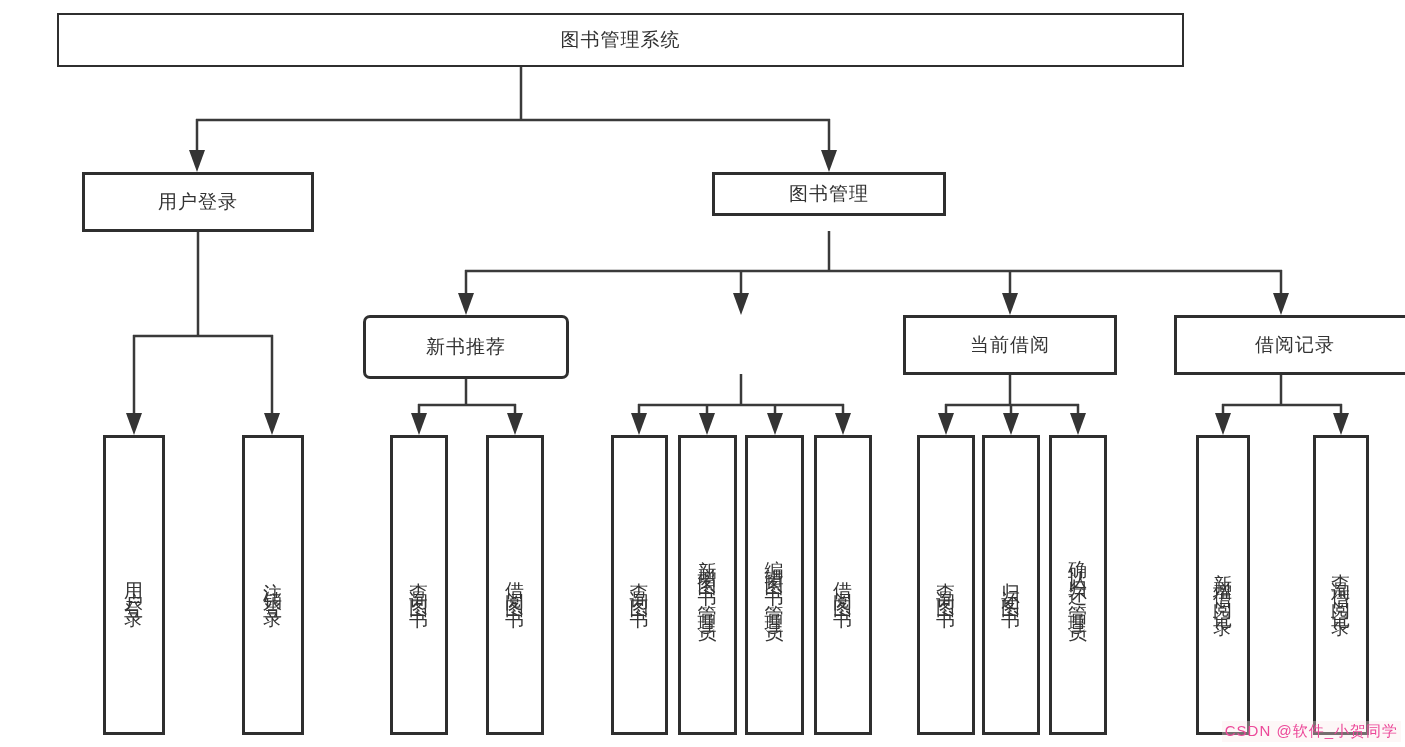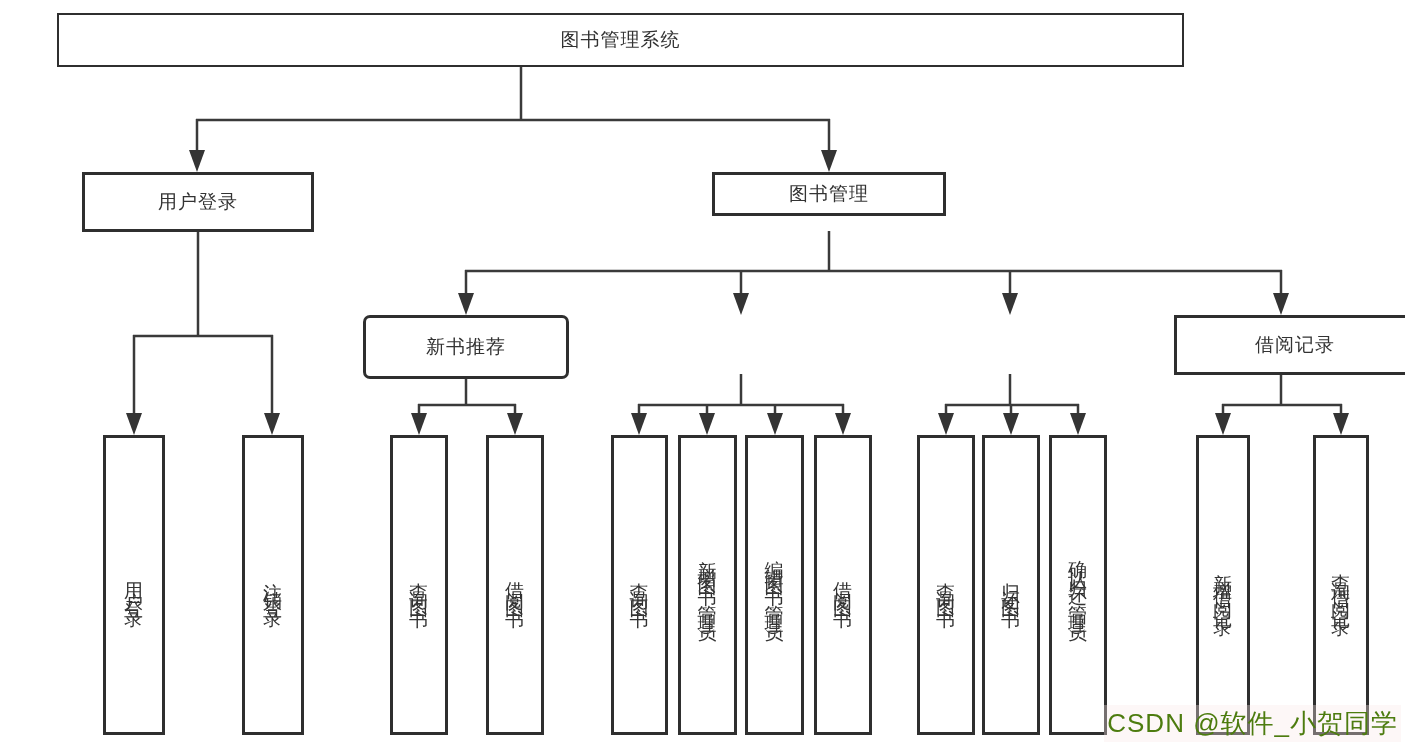--- a/index.html
+++ b/index.html
@@ -25,22 +25,22 @@
   .node.root{border-width:2px;}
   .vnode span{
     writing-mode:vertical-lr;
     line-height:1;
     letter-spacing:9px;
     color:#333333;
   }
   #watermark{
     position:absolute;
     right:4px;bottom:5px;
-    font-size:26px;
-    color:#4d7c0f;
+    font-size:15px;
+    color:#ec4899;
     letter-spacing:1px;
     background:rgba(248,232,232,0.35);
     padding:1px 3px;
     white-space:nowrap;
   }
 </style>
 </head>
 <body>
 
 <div id="stage">
@@ -118,20 +118,23 @@
   <div class="node" style="left:82px;top:172px;width:232px;height:60px;">
     <span>用户登录</span>
   </div>
   <div class="node" style="left:712px;top:172px;width:234px;height:44px;">
     <span>图书管理</span>
   </div>
 
   <div class="node" style="left:363px;top:315px;width:206px;height:64px;border-radius:7px;">
     <span>新书推荐</span>
   </div>
+  <div class="node" style="left:903px;top:315px;width:214px;height:60px;">
+    <span>当前借阅</span>
+  </div>
   <div class="node" style="left:1174px;top:315px;width:242px;height:60px;">
     <span>借阅记录</span>
   </div>
 
   <div class="node vnode" style="left:103px;top:435px;width:62px;height:300px;">
     <span>用户登录</span>
   </div>
   <div class="node vnode" style="left:242px;top:435px;width:62px;height:300px;">
     <span>注销登录</span>
   </div>

